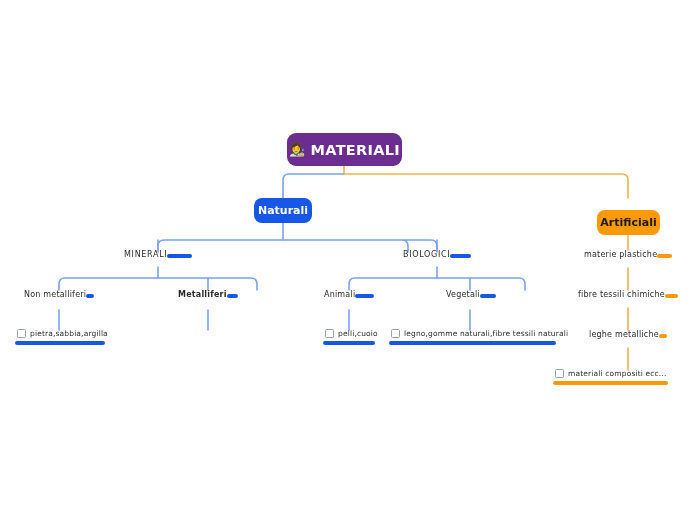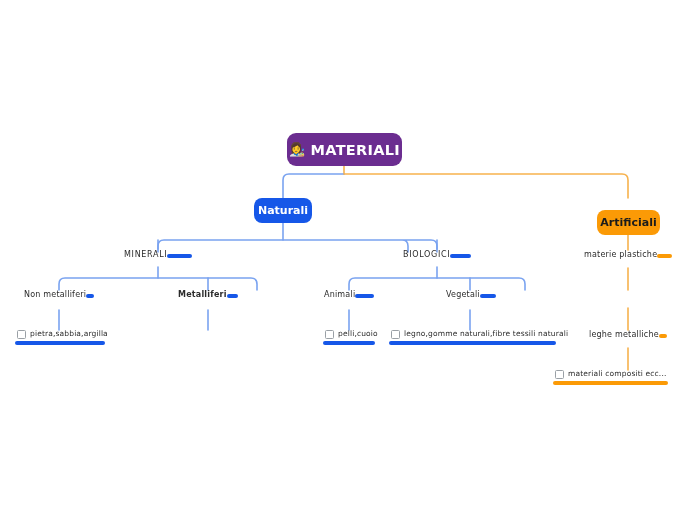--- a/index.html
+++ b/index.html
@@ -38,21 +38,21 @@
     font-size:8px;color:#2b2b2b;white-space:nowrap;line-height:11px;
     letter-spacing:.2px;
   }
   .ul-node .txt.caps{letter-spacing:.7px;}
   .bar{height:4px;border-radius:2px;margin-top:2px;}
   .bar.blue{background:#1657e8;}
   .bar.orange{background:#fb9a06;}
 
   
   .leaf{display:flex;flex-direction:column;align-items:flex-start;}
-  .leaf-row{display:flex;align-items:flex-end;gap:4px;padding:0 2px 0 2px;}
+  .leaf-row{display:flex;align-items:flex-start;gap:4px;padding:0 2px 0 2px;}
   .cbox{
     width:7px;height:7px;border:1px solid #9aa0a6;border-radius:1.5px;
     background:#fff;flex:0 0 auto;
   }
   .leaf .txt{font-size:7.5px;color:#2b2b2b;white-space:nowrap;line-height:10px;letter-spacing:.15px;}
 </style>
 </head>
 <body>
 
 <div id="canvas">
@@ -158,20 +158,24 @@
   </div>
 
   <div class="node leaf" style="left:389px;top:329px;">
     <div class="leaf-row">
       <span class="cbox"></span>
       <span class="txt">legno,gomme naturali,fibre tessili naturali</span>
     </div>
     <div class="bar blue" style="width:167px;"></div>
   </div>
 
+  <div class="node ul-node" style="left:578px;top:289px;width:100px;">
+    <span class="txt">fibre tessili chimiche</span>
+    <div class="bar orange" style="width:88px;"></div>
+  </div>
 
   <div class="node ul-node" style="left:589px;top:329px;width:78px;">
     <span class="txt">leghe metalliche</span>
     <div class="bar orange" style="width:68px;"></div>
   </div>
 
   <div class="node leaf" style="left:553px;top:369px;">
     <div class="leaf-row">
       <span class="cbox"></span>
       <span class="txt">materiali compositi ecc...</span>

